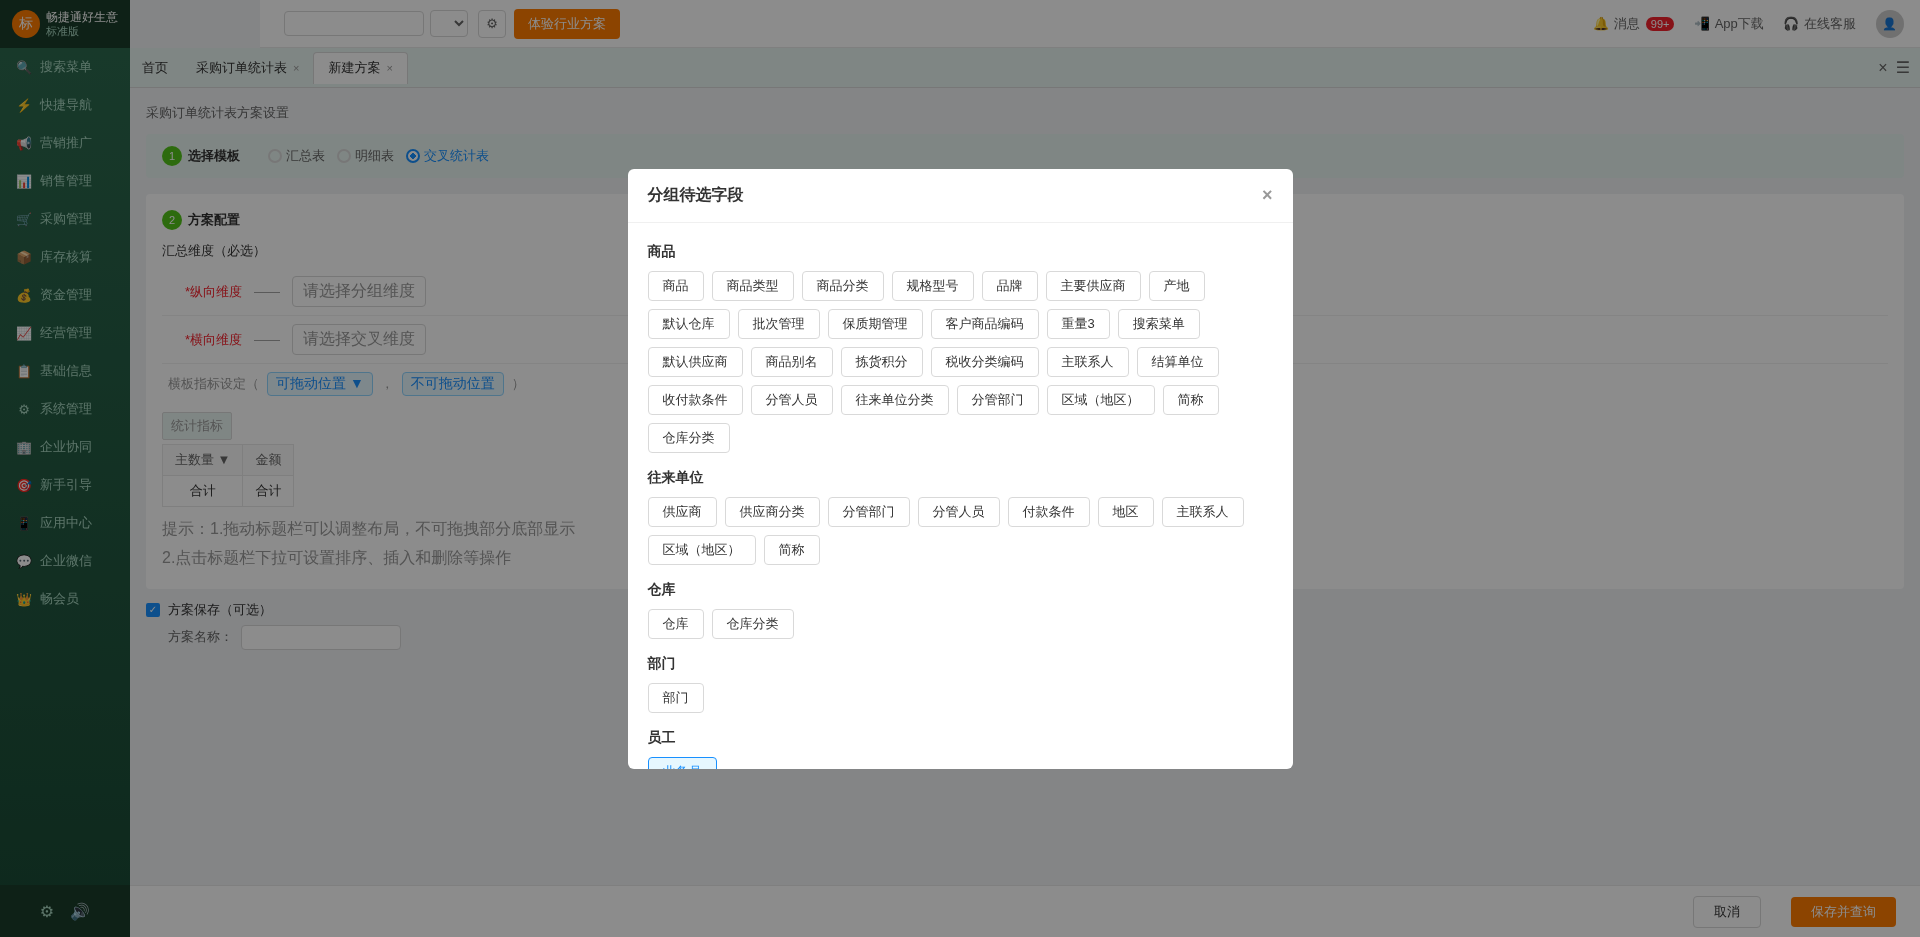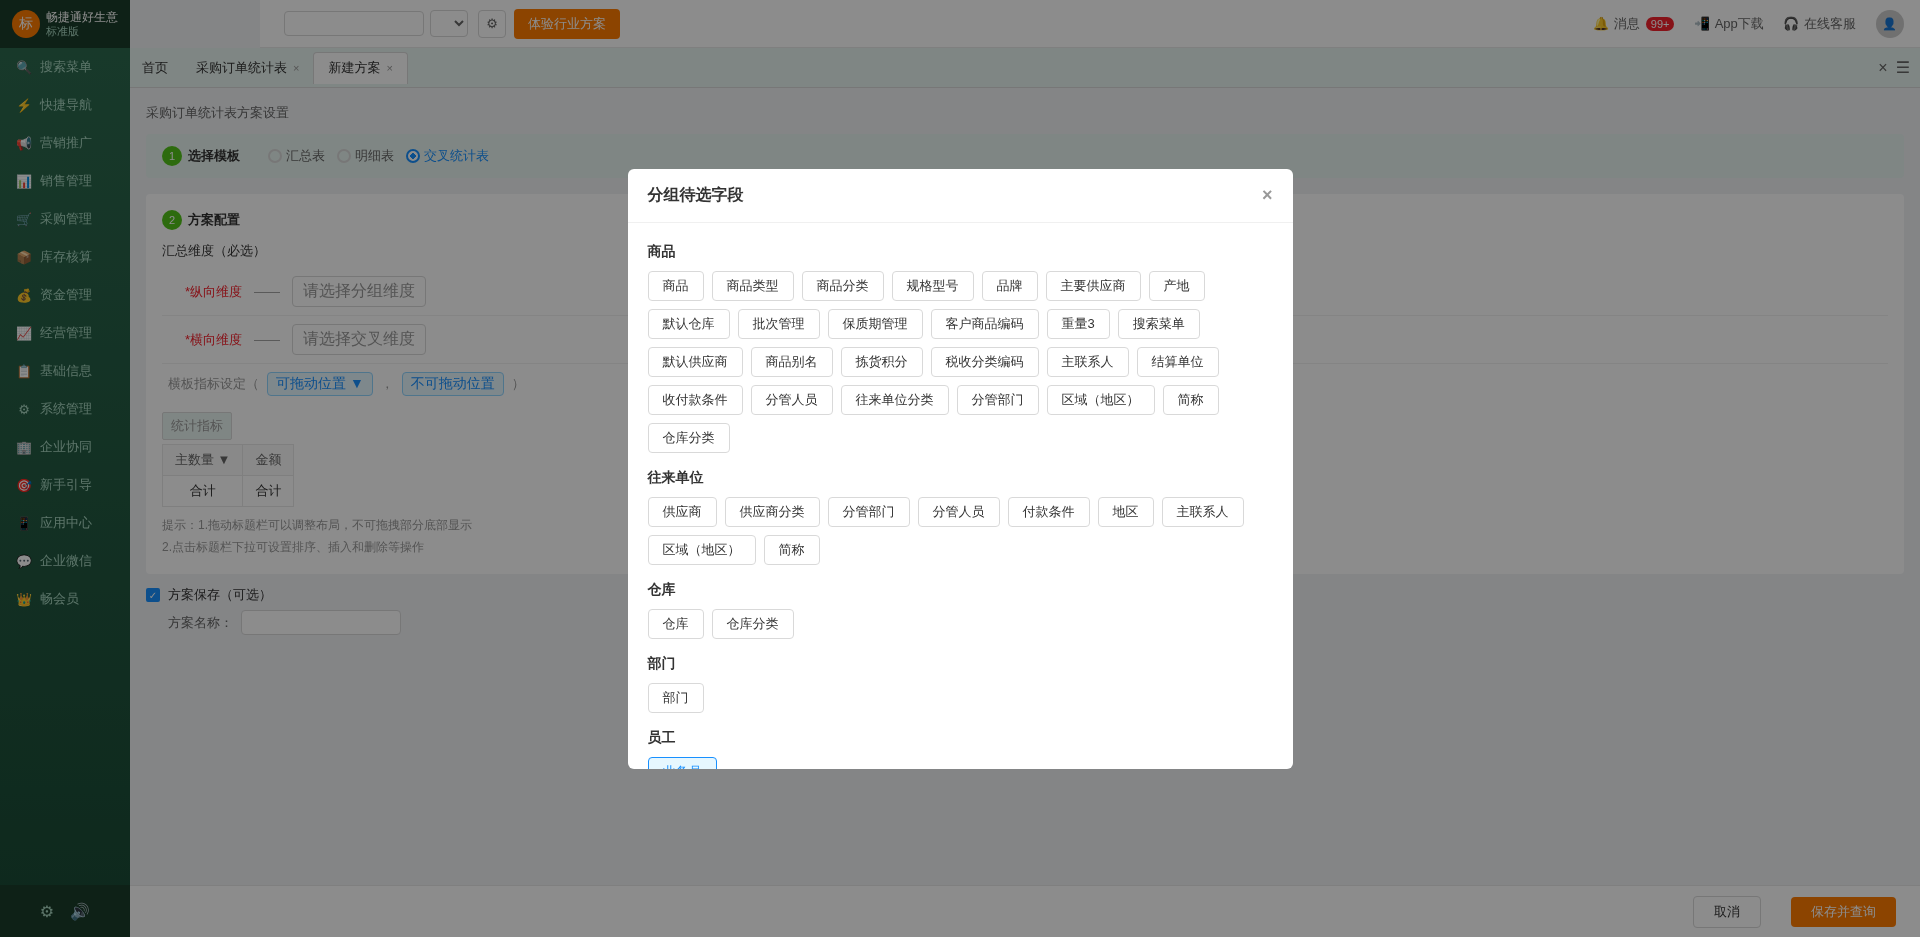--- a/index.html
+++ b/index.html
@@ -393,21 +393,21 @@
       color: #1890ff;
       background: #e6f7ff;
     }
 
     
     .modal-body::-webkit-scrollbar { width: 6px; }
     .modal-body::-webkit-scrollbar-track { background: #f1f1f1; }
     .modal-body::-webkit-scrollbar-thumb { background: #ccc; border-radius: 3px; }
 
     
-    .hint-text { font-size: 12px; color: #999; line-height: 1.8; }
+    .hint-text { font-size: 16px; color: #999; line-height: 1.8; }
 
     .teal-bg { background: #e8f4f0; }
   </style>
 </head>
 <body>
 
 <div class="sidebar">
   <div class="sidebar-logo">
     <div class="sidebar-logo-inner">
       <div class="sidebar-logo-icon">标</div>

